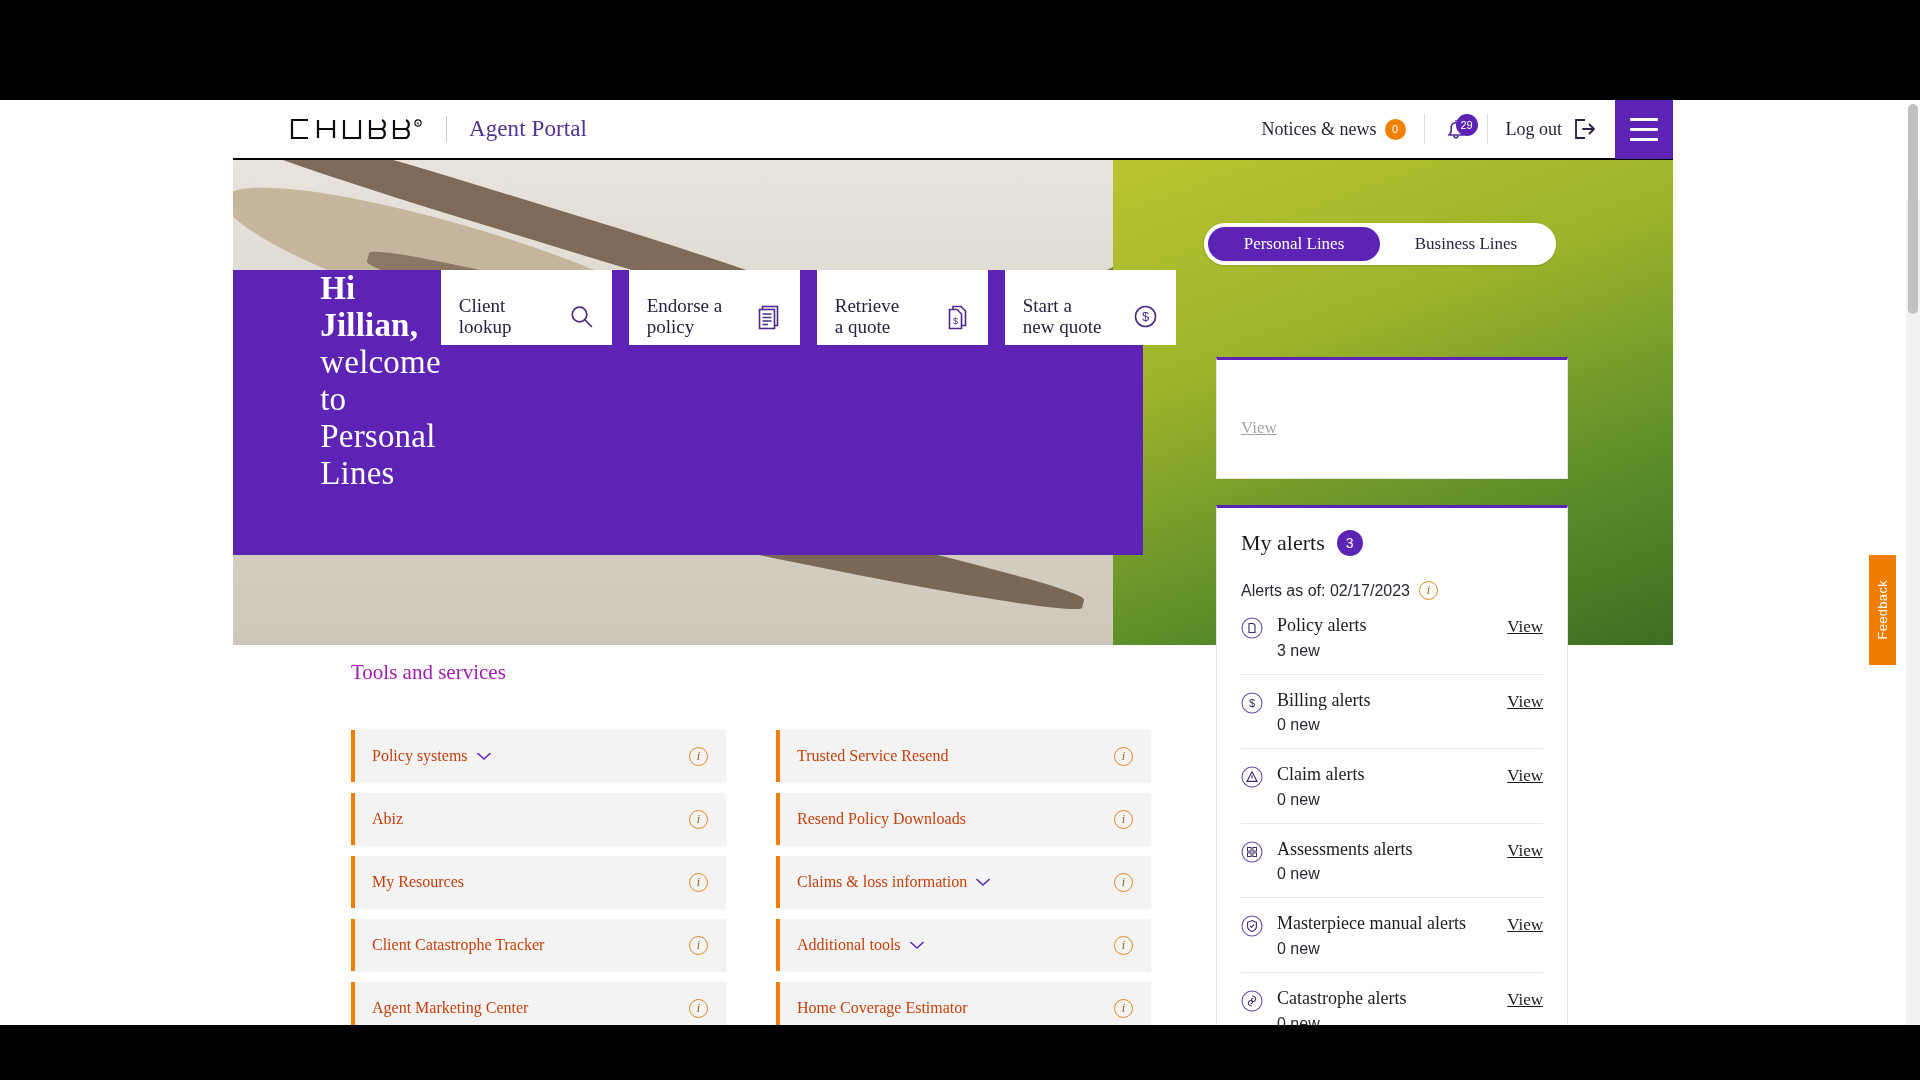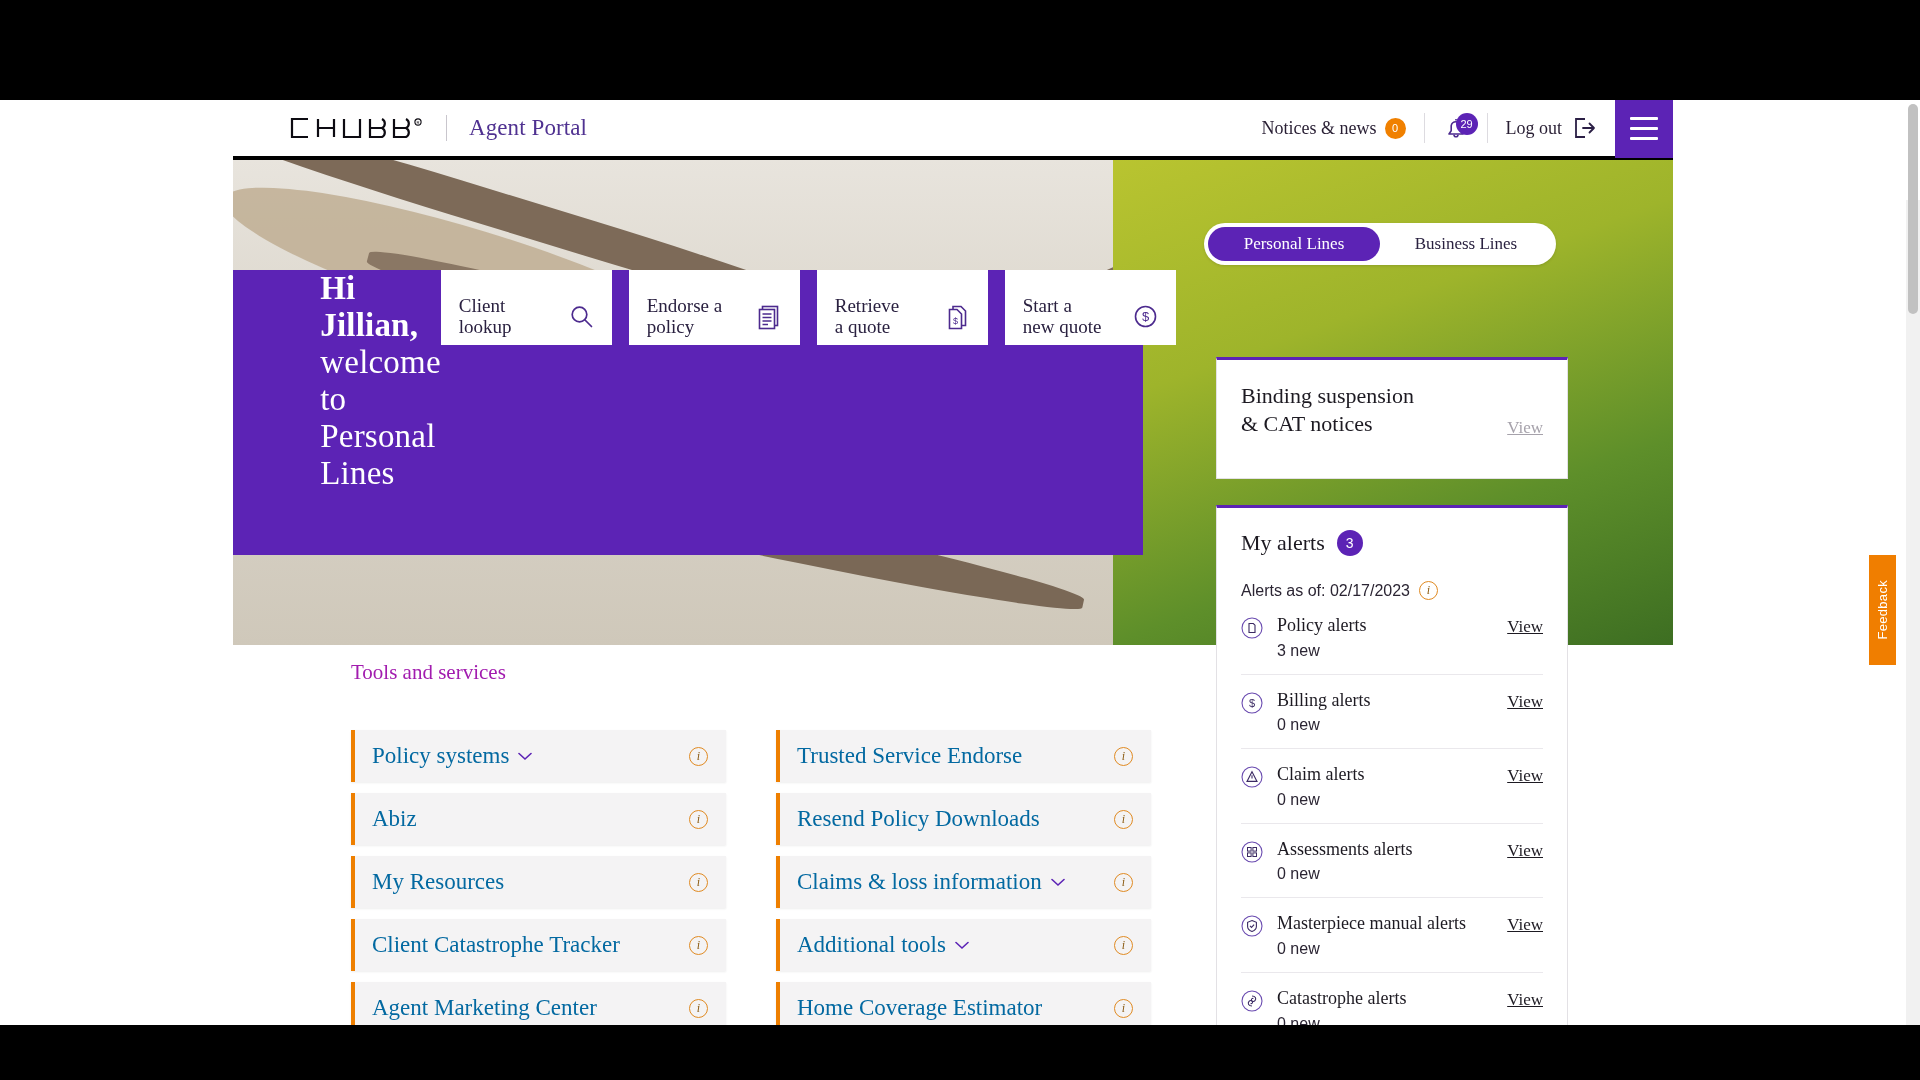--- a/index.html
+++ b/index.html
@@ -17,21 +17,21 @@
   }
   .page-bg { position:absolute; inset:0; background:#ffffff; }
 
   
   .site { position: absolute; left: 233px; top: 0; width: 1440px; height: 925px; background:#fff; }
 
   
   .header {
     position: absolute; left: 0; top: 0; width: 1440px; height: 60px;
     background: #ffffff; display: flex; align-items: center;
-    border-bottom: 4px solid #000000;
+    border-bottom: 2px solid #000000;
   }
   .brand { display:flex; align-items:center; margin-left: 55px; }
   .chubb-logo { display:flex; align-items:flex-end; }
   .chubb-logo svg { display:block; }
   .brand-divider { width:1px; height:26px; background:#c9c6cd; margin:0 22px; }
   .portal-name {
     font-size: 23px; color:#503291; letter-spacing:.1px;
     font-family:"Liberation Serif", serif;
   }
   .header-right { margin-left:auto; display:flex; align-items:center; height:60px; }
@@ -145,21 +145,21 @@
   .tools-title { font-size:21px; color:#a21caf; font-family:"Liberation Serif", serif; }
   .tools-grid { display:flex; gap:50px; margin-top:45px; }
   .tools-col { width:375px; display:flex; flex-direction:column; gap:11px; }
   .tool-row {
     position:relative; height:52px; background:#f4f3f4; display:flex; align-items:center;
     padding-left:21px; padding-right:18px; cursor:pointer; box-shadow:0 1px 2px rgba(0,0,0,.07);
   }
   .tool-row::before {
     content:""; position:absolute; left:0; top:0; bottom:0; width:4px; background:#ee7f00;
   }
-  .tool-label { font-size:23px; color:#0369a1; font-family:"Liberation Serif", serif; }
+  .tool-label { font-size:16px; color:#c2410c; font-family:"Liberation Serif", serif; }
   .chev { margin-left:9px; display:inline-flex; }
   .tool-info { margin-left:auto; display:flex; }
 
   .info-circle {
     width:19px; height:19px; border-radius:50%; border:1.4px solid #e08a22;
     display:flex; align-items:center; justify-content:center;
     font-size:12px; color:#8a5a12; font-family:"Liberation Serif", serif; font-style:italic;
   }
 
   
@@ -321,24 +321,20 @@
       </div>
 
       <div class="rail">
 
         <div class="toggle-pill">
           <div class="pill active">Personal Lines</div>
           <div class="pill">Business Lines</div>
         </div>
 
         <div class="card-binding">
-          <div class="binding-title">
-            <div>Binding suspension</div>
-            <div>&amp; CAT notices</div>
-          </div>
           <div class="view-muted">View</div>
         </div>
 
         <div class="card-alerts">
           <div class="alerts-head">
             <span class="alerts-title">My alerts</span>
             <span class="badge-purple">3</span>
           </div>
           <div class="alerts-asof">
             <span class="asof-text">Alerts as of: 02/17/2023</span>
@@ -475,21 +471,21 @@
               <span class="tool-label">Agent Marketing Center</span>
               <span class="tool-info">
                   <span class="info-circle">i</span>
                 </span>
             </div>
 
           </div>
 
           <div class="tools-col">
             <div class="tool-row">
-              <span class="tool-label">Trusted Service Endorse</span>
+              <span class="tool-label">Trusted Service Resend</span>
               <span class="tool-info">
                   <span class="info-circle">i</span>
                 </span>
             </div>
             <div class="tool-row">
               <span class="tool-label">Resend Policy Downloads</span>
               <span class="tool-info">
                   <span class="info-circle">i</span>
                 </span>
             </div>

